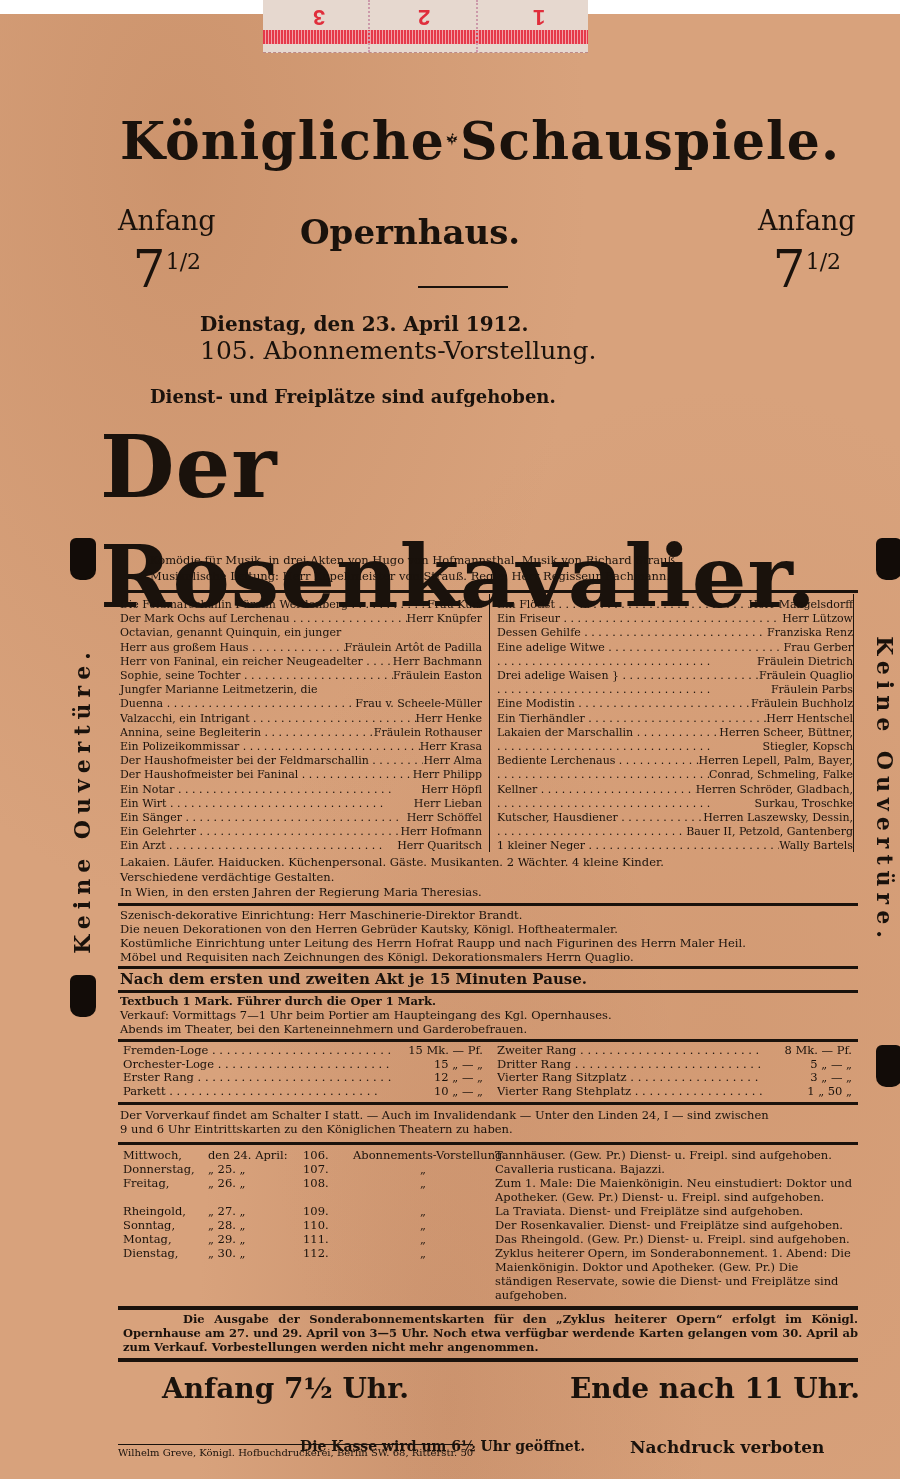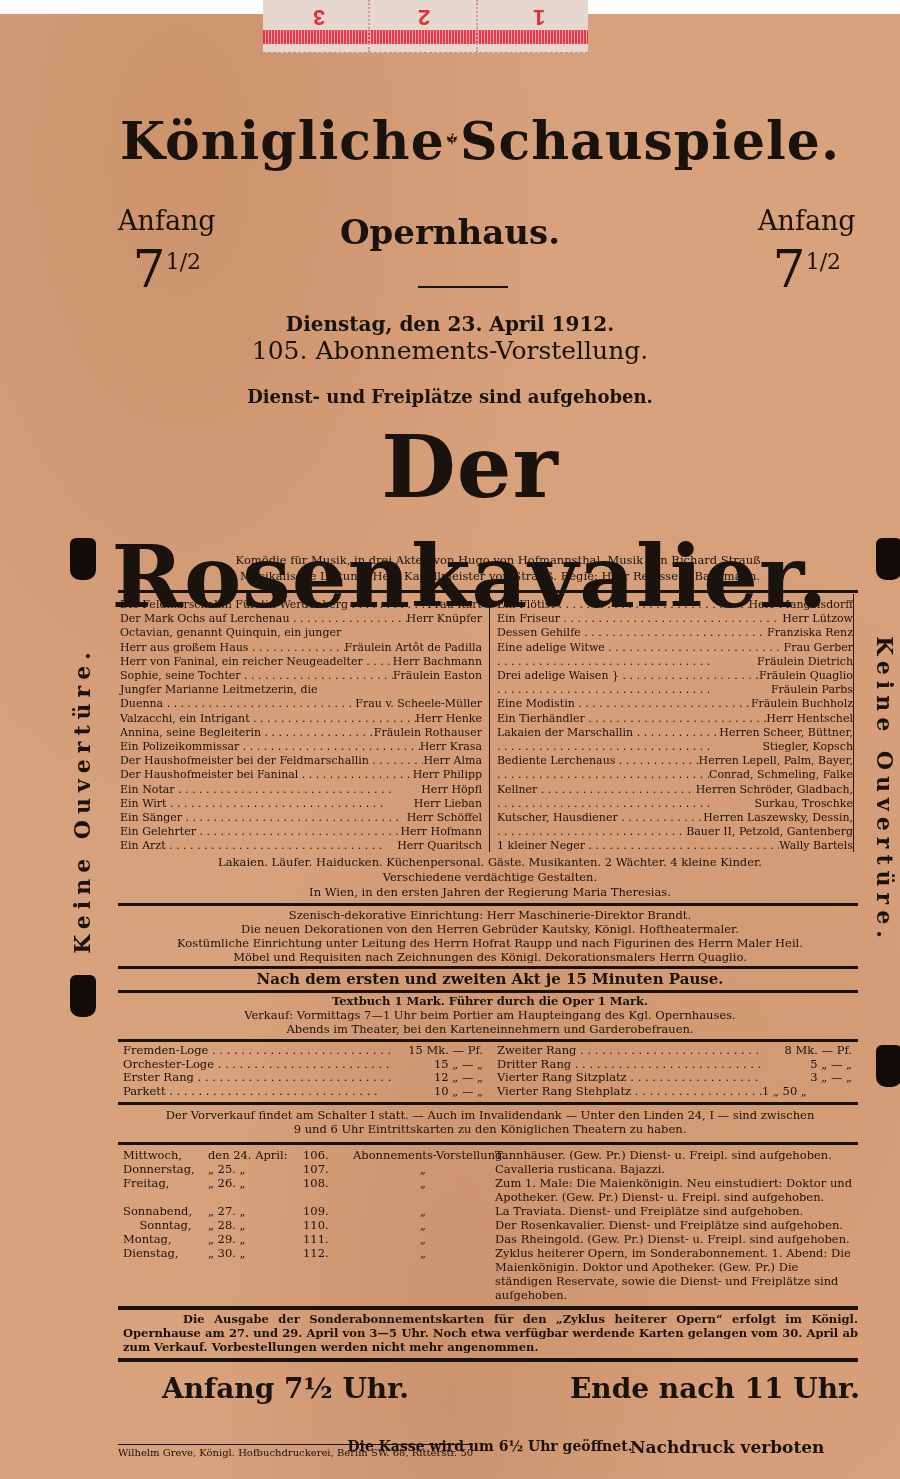--- a/index.html
+++ b/index.html
@@ -5,21 +5,21 @@
   html,body{margin:0;padding:0;background:#fff;}
   body{width:900px;height:1479px;position:relative;overflow:hidden;font-family:"DejaVu Serif",serif;color:#1a120c;}
   .paper{position:absolute;left:0;top:14px;width:900px;height:1465px;background:#d8a27c;
     background-image:radial-gradient(ellipse at 20% 10%,rgba(190,130,90,.45),transparent 40%),
       radial-gradient(ellipse at 80% 70%,rgba(200,140,100,.35),transparent 45%),
       radial-gradient(ellipse at 50% 95%,rgba(180,120,85,.35),transparent 40%);}
   .ticket{position:absolute;left:263px;top:0;width:325px;height:52px;background:#e6d8cf;border-bottom:1px dashed #b88;}
   .ticket .stripe{position:absolute;left:0;right:0;top:30px;height:14px;background:repeating-linear-gradient(90deg,#e5394a 0 2px,#f3a2a8 2px 3px);}
   .ticket span{position:absolute;top:4px;color:#e02e3c;font:bold 22px "Liberation Sans",sans-serif;transform:rotate(180deg);}
   .ticket .sep{position:absolute;top:0;width:0;height:52px;border-left:2px dotted #c9a;}
-  .c{position:absolute;text-align:center;}
+  .c{position:absolute;}
   .gothic{font-family:"DejaVu Serif",serif;font-weight:bold;}
   .big-title{left:120px;top:100px;width:720px;font-size:52px;display:flex;justify-content:space-between;align-items:center;letter-spacing:1px;}
   .eagle{width:80px;height:80px;}
   .anfang{position:absolute;font-weight:normal;text-align:center;}
   .anfang .w{font-size:27px;}
   .anfang .n{font-size:52px;line-height:52px;}
   .anfang sup{font-size:22px;}
   .hr{position:absolute;background:#1a120c;}
   .cast{position:absolute;font-size:11px;line-height:14.2px;}
   .cast .r{display:flex;white-space:nowrap;}
@@ -284,21 +284,21 @@
     <div class="r">
       <span class="lbl">Dritter Rang</span>
       <span style="min-width: 90px; text-align: right;">5 „ — „</span>
     </div>
     <div class="r">
       <span class="lbl">Vierter Rang Sitzplatz</span>
       <span style="min-width: 90px; text-align: right;">3 „ — „</span>
     </div>
     <div class="r">
       <span class="lbl">Vierter Rang Stehplatz</span>
-      <span style="min-width: 90px; text-align: left;">1 „ 50 „</span>
+      <span style="min-width: 90px; text-align: right;">1 „ 50 „</span>
     </div>
   </div>
 
 <div class="hr" style="left:118px;top:1102px;width:740px;height:3px"></div>
 <div class="c small" style="left:120px;top:1108px;width:740px">Der Vorverkauf findet am Schalter I statt. — Auch im Invalidendank — Unter den Linden 24, I — sind zwischen</div>
 <div class="c small" style="left:120px;top:1122px;width:740px">9 und 6 Uhr Eintrittskarten zu den Königlichen Theatern zu haben.</div>
 <div class="hr" style="left:118px;top:1142px;width:740px;height:3px"></div>
 
 <div class="sched" id="schedL" style="left:123px;top:1148px;width:370px">
     <div style="display: flex; white-space: nowrap;">
@@ -313,27 +313,27 @@
       <span style="width: 50px;">107.</span>
       <span style="width: 140px; text-align: center;">„</span>
     </div>
     <div style="display: flex; white-space: nowrap; height: 28px;">
       <span style="width: 85px;">Freitag,</span>
       <span style="width: 95px;">„ 26. „</span>
       <span style="width: 50px;">108.</span>
       <span style="width: 140px; text-align: center;">„</span>
     </div>
     <div style="display: flex; white-space: nowrap;">
-      <span style="width: 85px;">Sonnabend,</span>
+      <span style="width: 85px;">Rheingold,</span>
       <span style="width: 95px;">„ 27. „</span>
       <span style="width: 50px;">109.</span>
       <span style="width: 140px; text-align: center;">„</span>
     </div>
     <div style="display: flex; white-space: nowrap;">
-      <span style="width: 85px; text-align: center;">Sonntag,</span>
+      <span style="width: 85px;">Sonntag,</span>
       <span style="width: 95px;">„ 28. „</span>
       <span style="width: 50px;">110.</span>
       <span style="width: 140px; text-align: center;">„</span>
     </div>
     <div style="display: flex; white-space: nowrap;">
       <span style="width: 85px;">Montag,</span>
       <span style="width: 95px;">„ 29. „</span>
       <span style="width: 50px;">111.</span>
       <span style="width: 140px; text-align: center;">„</span>
     </div>

